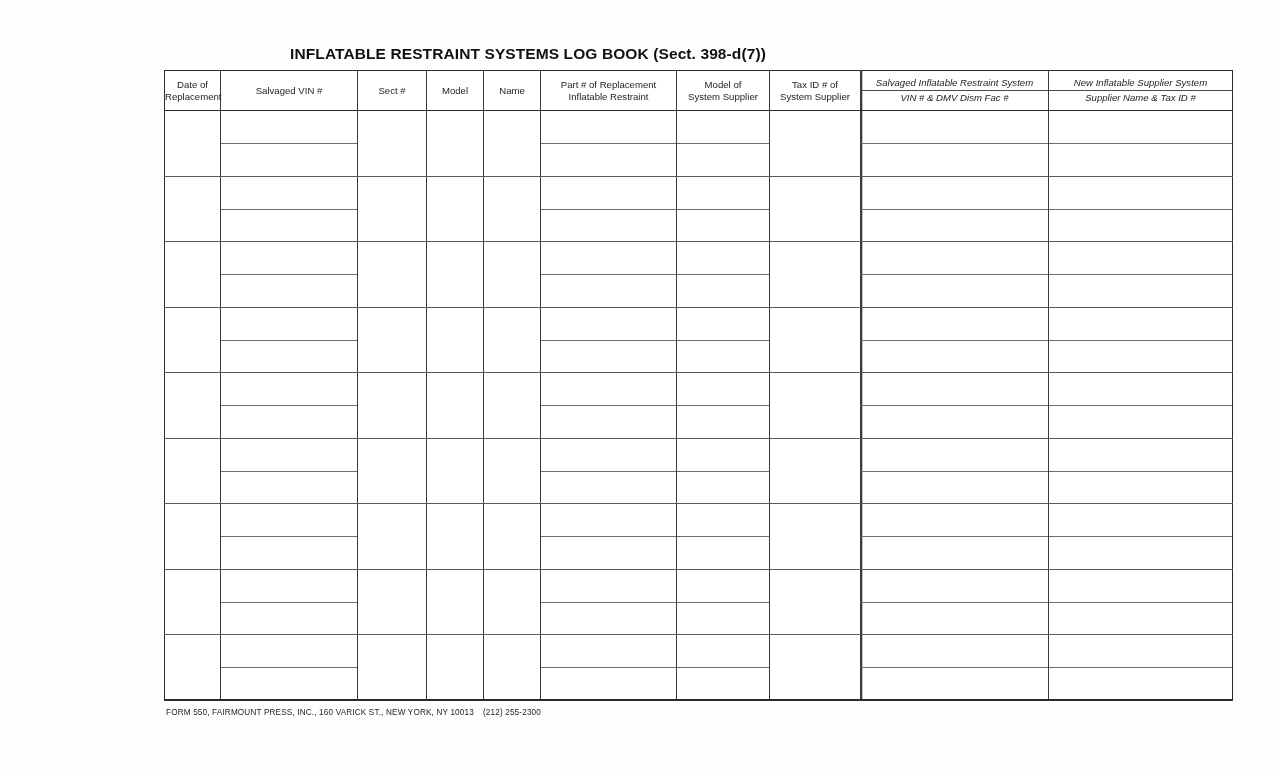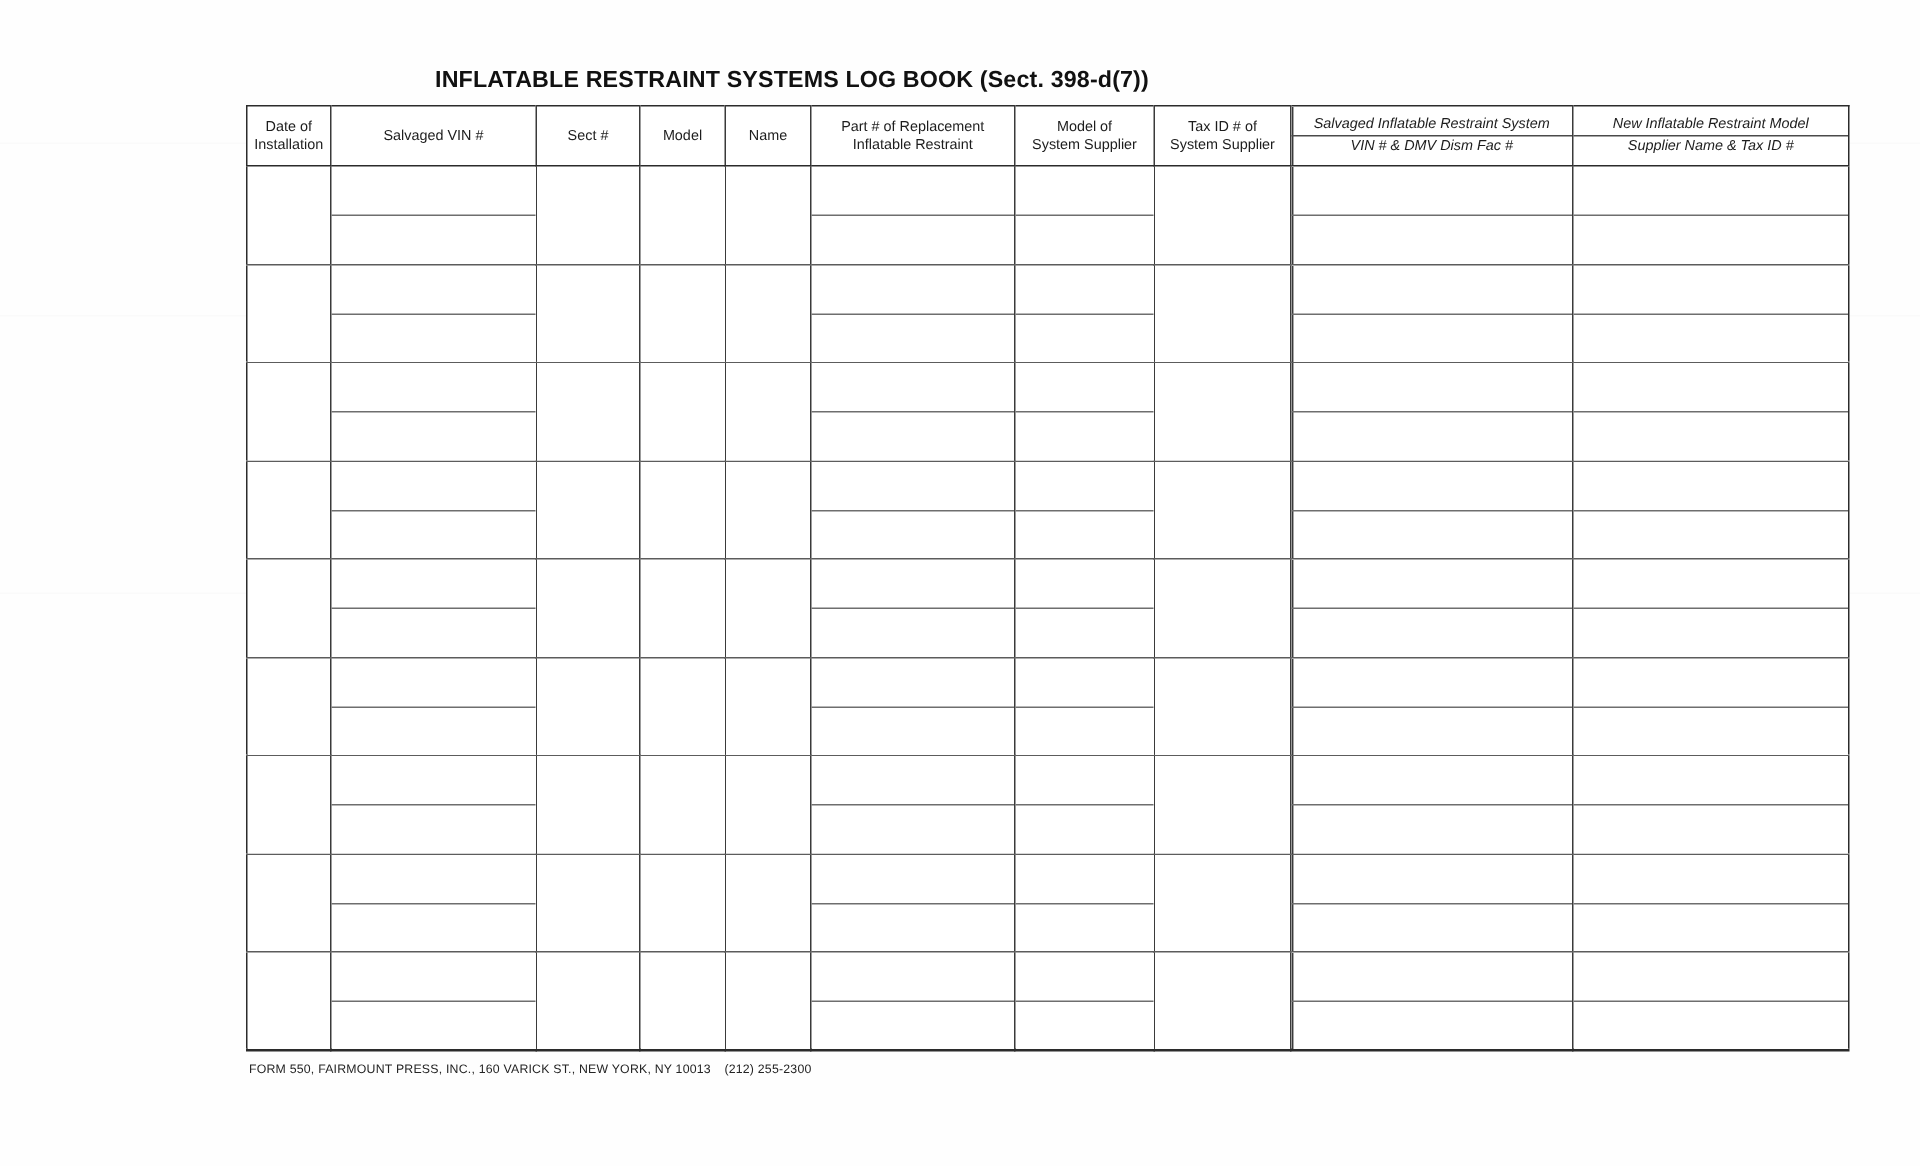--- a/index.html
+++ b/index.html
@@ -172,21 +172,21 @@
         <col style="width: 136px;">
         <col style="width: 93px;">
         <col style="width: 91px;">
         <col style="width: 188px;">
         <col style="width: 184px;">
       </colgroup>
     <thead>
       <tr class="hdr-row">
           <th class=" hdr-cell">
             <span class="hdr-line">Date of</span>
-            <span class="hdr-line">Installation</span>
+            <span class="hdr-line">Replacement</span>
           </th>
           <th class=" hdr-cell">
             <span class="hdr-line">Salvaged VIN #</span>
           </th>
           <th class=" hdr-cell">
             <span class="hdr-line">Sect #</span>
           </th>
           <th class=" hdr-cell">
             <span class="hdr-line">Model</span>
           </th>
@@ -203,21 +203,21 @@
           </th>
           <th class=" hdr-cell">
             <span class="hdr-line">Tax ID # of</span>
             <span class="hdr-line">System Supplier</span>
           </th>
           <th class="double-left hdr-group">
             <span class="top">Salvaged Inflatable Restraint System</span>
             <span class="bot">VIN # &amp; DMV Dism Fac #</span>
           </th>
           <th class=" hdr-group">
-            <span class="top">New Inflatable Restraint Model</span>
+            <span class="top">New Inflatable Supplier System</span>
             <span class="bot">Supplier Name &amp; Tax ID #</span>
           </th>
         </tr>
     </thead>
     <tbody>
         <tr class="body-row">
           <td class="cell"></td>
           <td class="cell ruled"></td>
           <td class="cell"></td>
           <td class="cell"></td>

